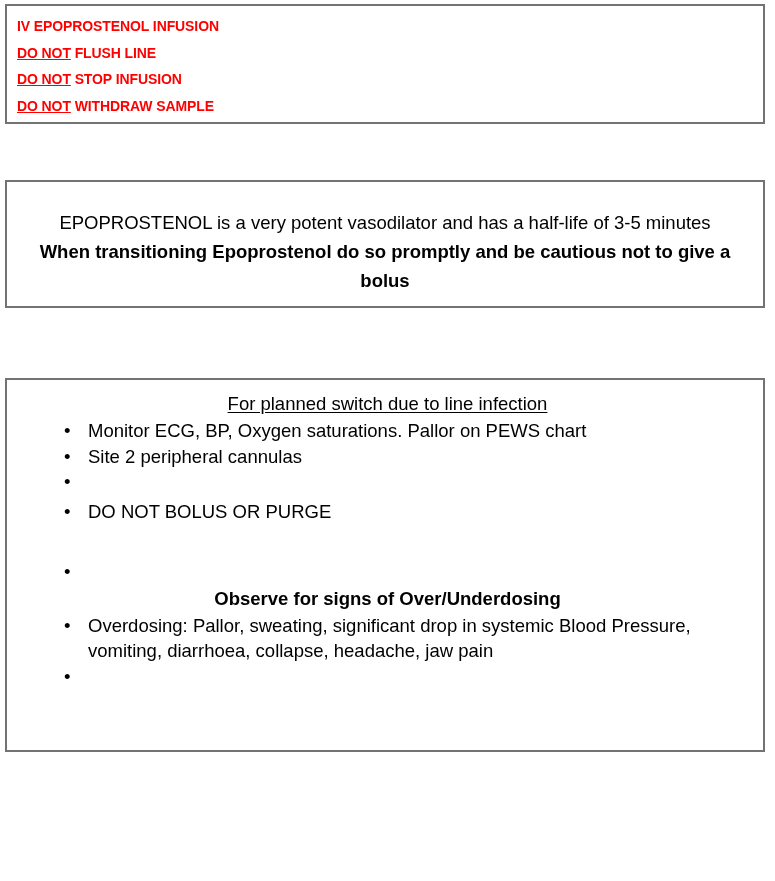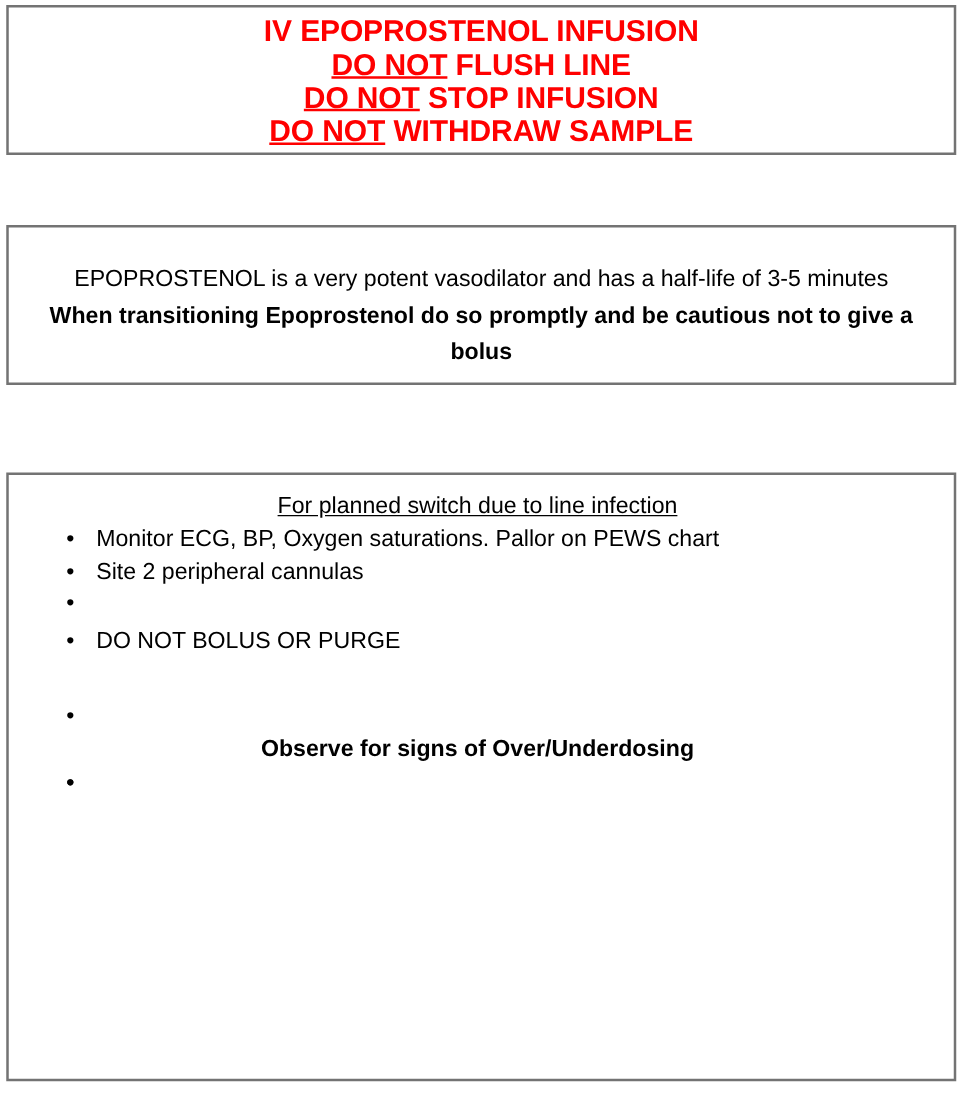--- a/index.html
+++ b/index.html
@@ -34,23 +34,23 @@
 
   
   #warning-panel {
     top: 4px;
     height: 120px;
     padding: 7px 10px 0 10px;
   }
   .warn-line {
     color: #ff0000;
     font-weight: bold;
-    font-size: 24px;
+    font-size: 14px;
     line-height: 26.5px;
-    text-align: center;
+    text-align: left;
     letter-spacing: -0.1px;
     white-space: nowrap;
   }
   .warn-line .u {
     text-decoration: underline;
     text-underline-offset: 1px;
   }
 
   
   #info-panel {
@@ -66,22 +66,22 @@
   .info-line.bold {
     font-weight: bold;
   }
   #info-body {
     text-align: center;
   }
 
   
   #instructions-panel {
     top: 378px;
-    height: 487px;
-    padding: 10px 10px 0 4px;
+    height: 374px;
+    padding: 10px 10px 0 15px;
   }
   .section-heading {
     font-size: 18.5px;
     line-height: 27px;
     text-align: center;
     text-decoration: underline;
     text-underline-offset: 2px;
     margin-bottom: 1px;
   }
   .section-heading.bold-noline {
@@ -174,20 +174,21 @@
       </li>
     </ul>
 
     <div class="spacer-md"></div>
 
     <div class="section-heading bold-noline">Observe for signs of Over/Underdosing</div>
 
     <ul class="bullet-list">
       <li class="bullet-item">
         <span class="dot">•</span>
+        <span>Overdosing: Pallor, sweating, significant drop in systemic Blood Pressure, vomiting, diarrhoea, collapse, headache, jaw pain</span>
       </li>
       <li class="bullet-item">
         <span class="dot">•</span>
       </li>
     </ul>
 
   </div>
 
 </div>
 

